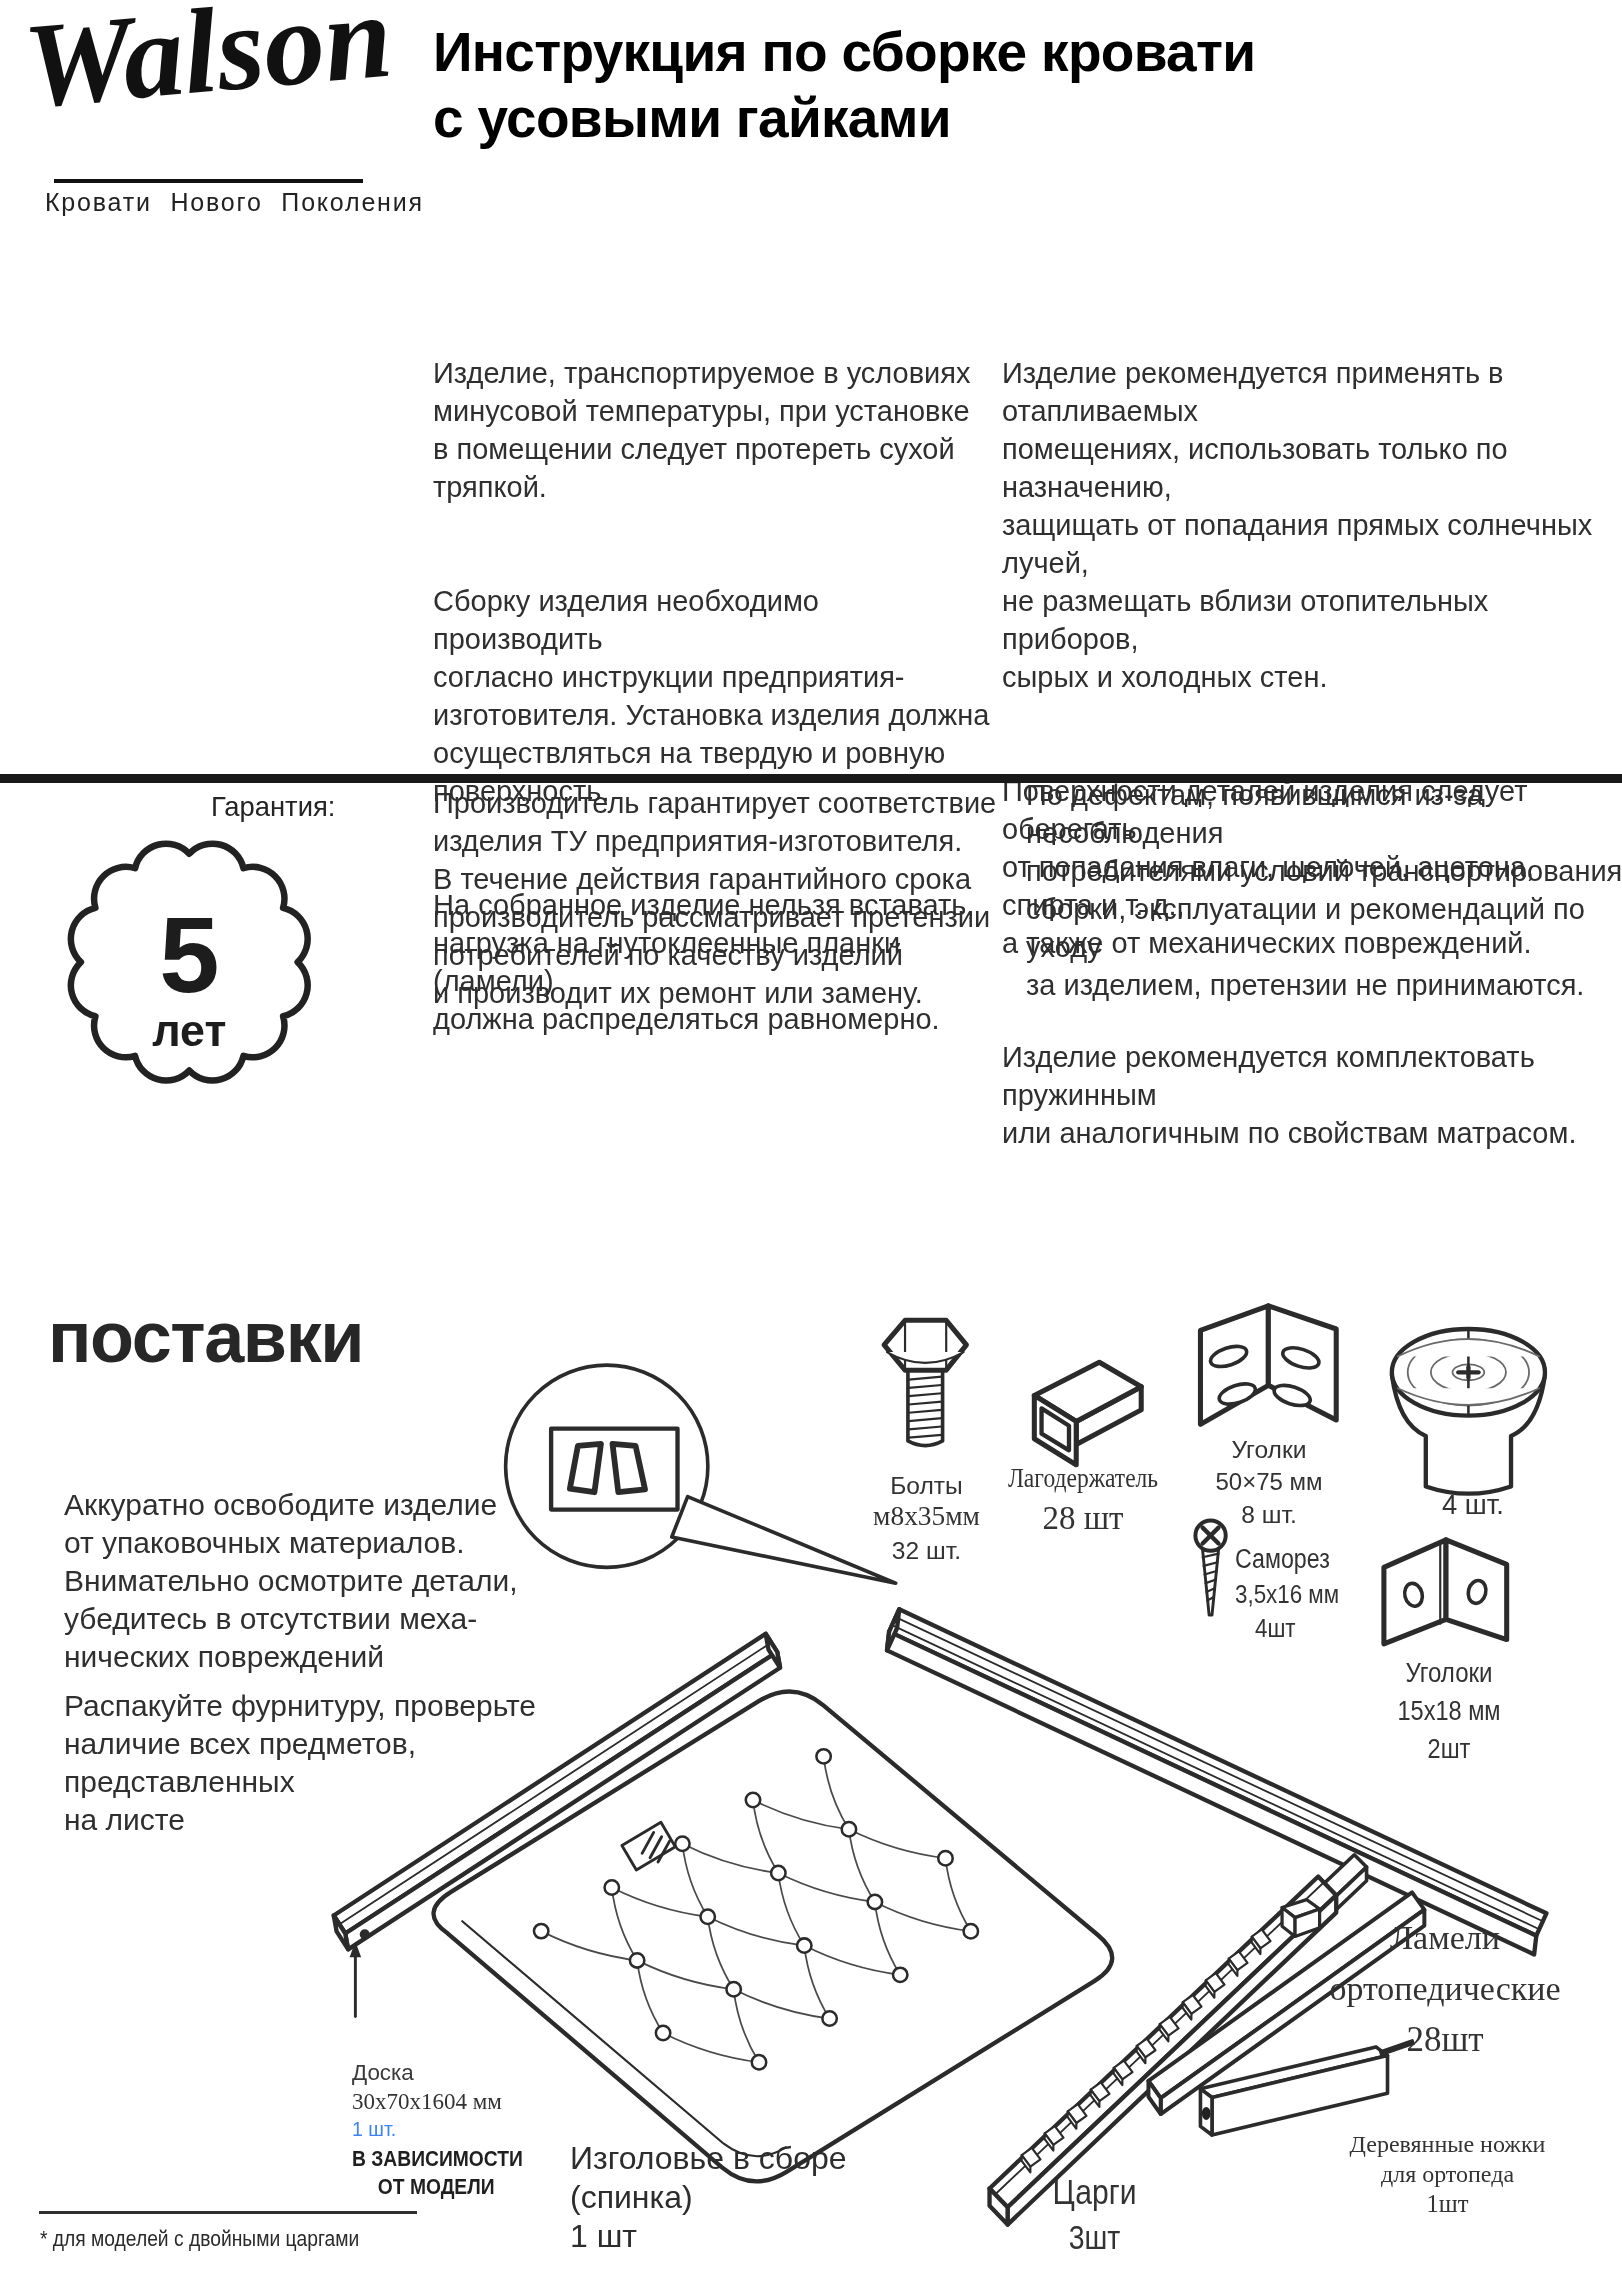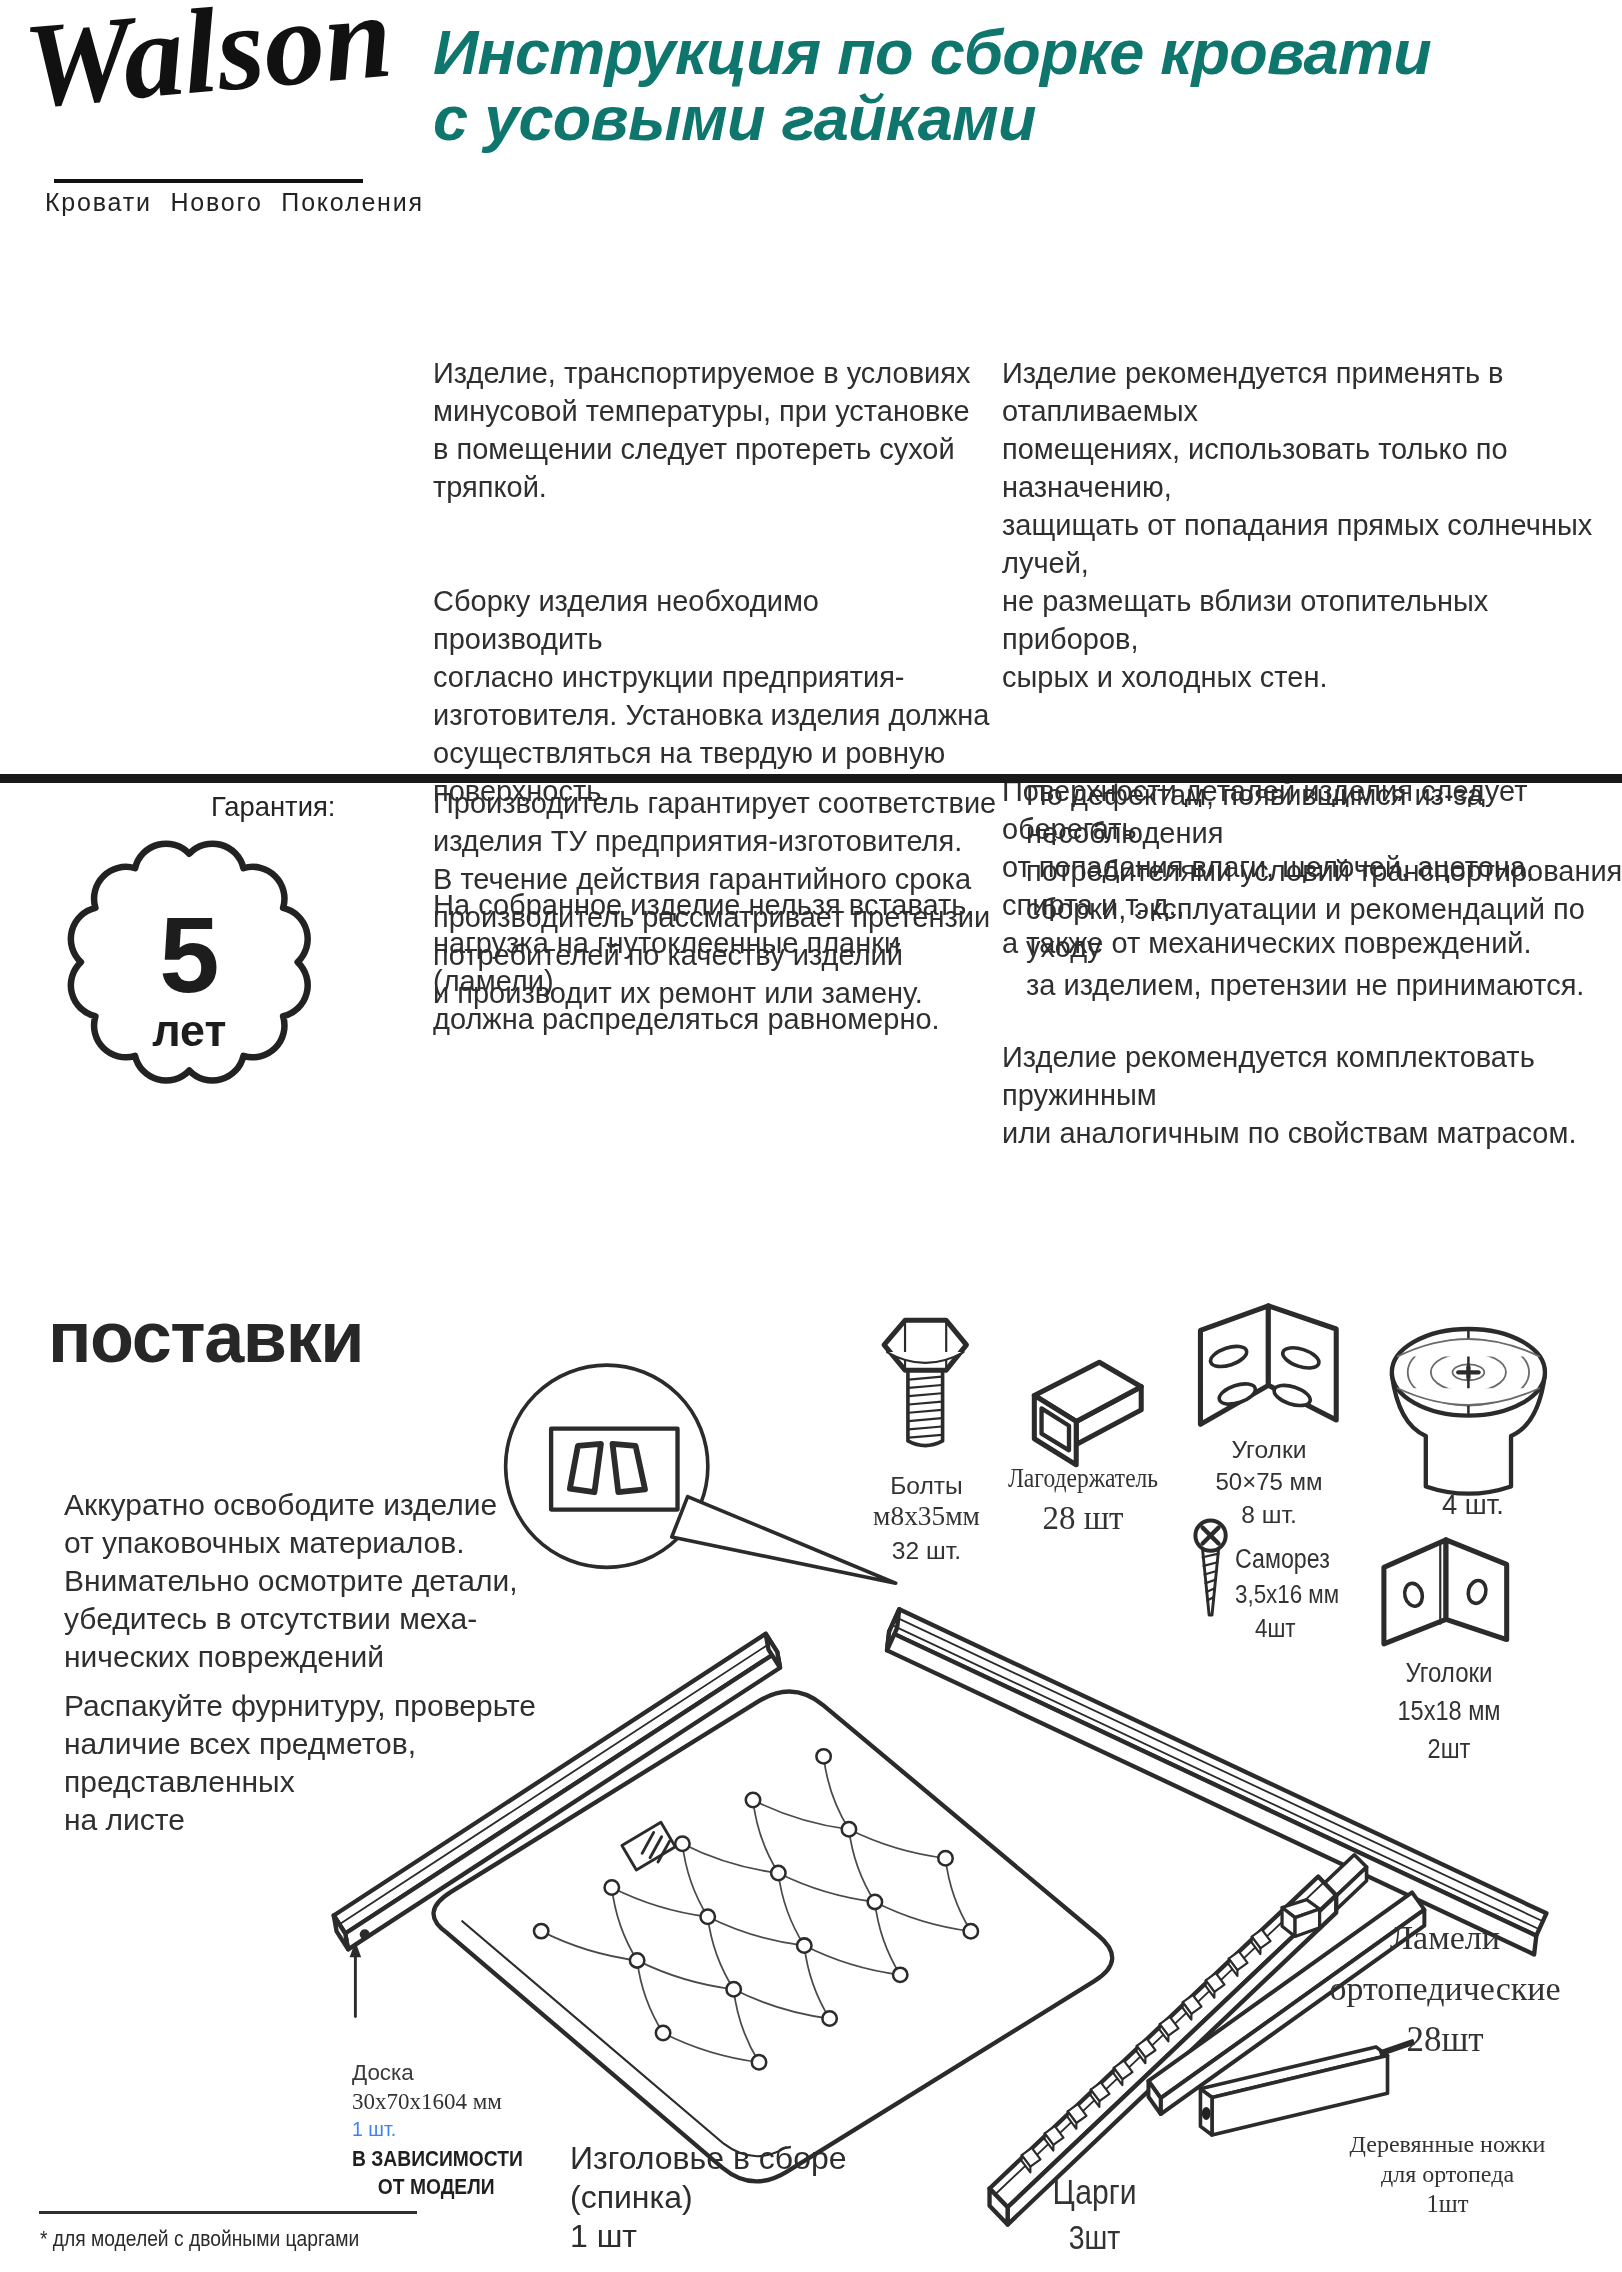--- a/index.html
+++ b/index.html
@@ -10,21 +10,21 @@
   .serif{font-family:"Liberation Serif",serif;}
   .pre{white-space:pre-line;}
   .c{text-align:center;}
   .b{font-weight:bold;}
   .cond{transform:scaleX(.86);transform-origin:center top;}
   .condL{transform:scaleX(.86);transform-origin:left top;}
   .body-text{font-size:29px;line-height:38px;color:#2f2f2f;}
   .body-text p{margin:0 0 38px 0;}
   .intro-text{font-size:30px;line-height:38px;color:#2f2f2f;}
   .lbl{color:#333;}
-  #title{font-size:63px;line-height:66px;font-weight:bold;color:#0f766e;letter-spacing:-0.7px;font-style:italic;}
+  #title{font-size:55px;line-height:66px;font-weight:bold;color:#000000;letter-spacing:-0.7px;}
   #pkg-heading{font-size:72px;line-height:79px;font-weight:bold;color:#272727;letter-spacing:-1.4px;}
   #logo-script{font-family:"Liberation Serif",serif;font-style:italic;font-weight:bold;
                font-size:121px;line-height:121px;color:#111;transform:rotate(-5deg);transform-origin:left bottom;}
   #logo-underline{width:309px;height:3.6px;background:#111;}
   #logo-tagline{font-size:25px;letter-spacing:1.8px;word-spacing:10px;color:#222;}
   #divider{left:0;top:774px;width:1623px;height:8.7px;background:#191919;}
   #footnote-line{left:39px;top:2211px;width:378px;height:2.9px;background:#2f2f2f;}
   svg{display:block;}
   svg *{vector-effect:none;}
 </style>

